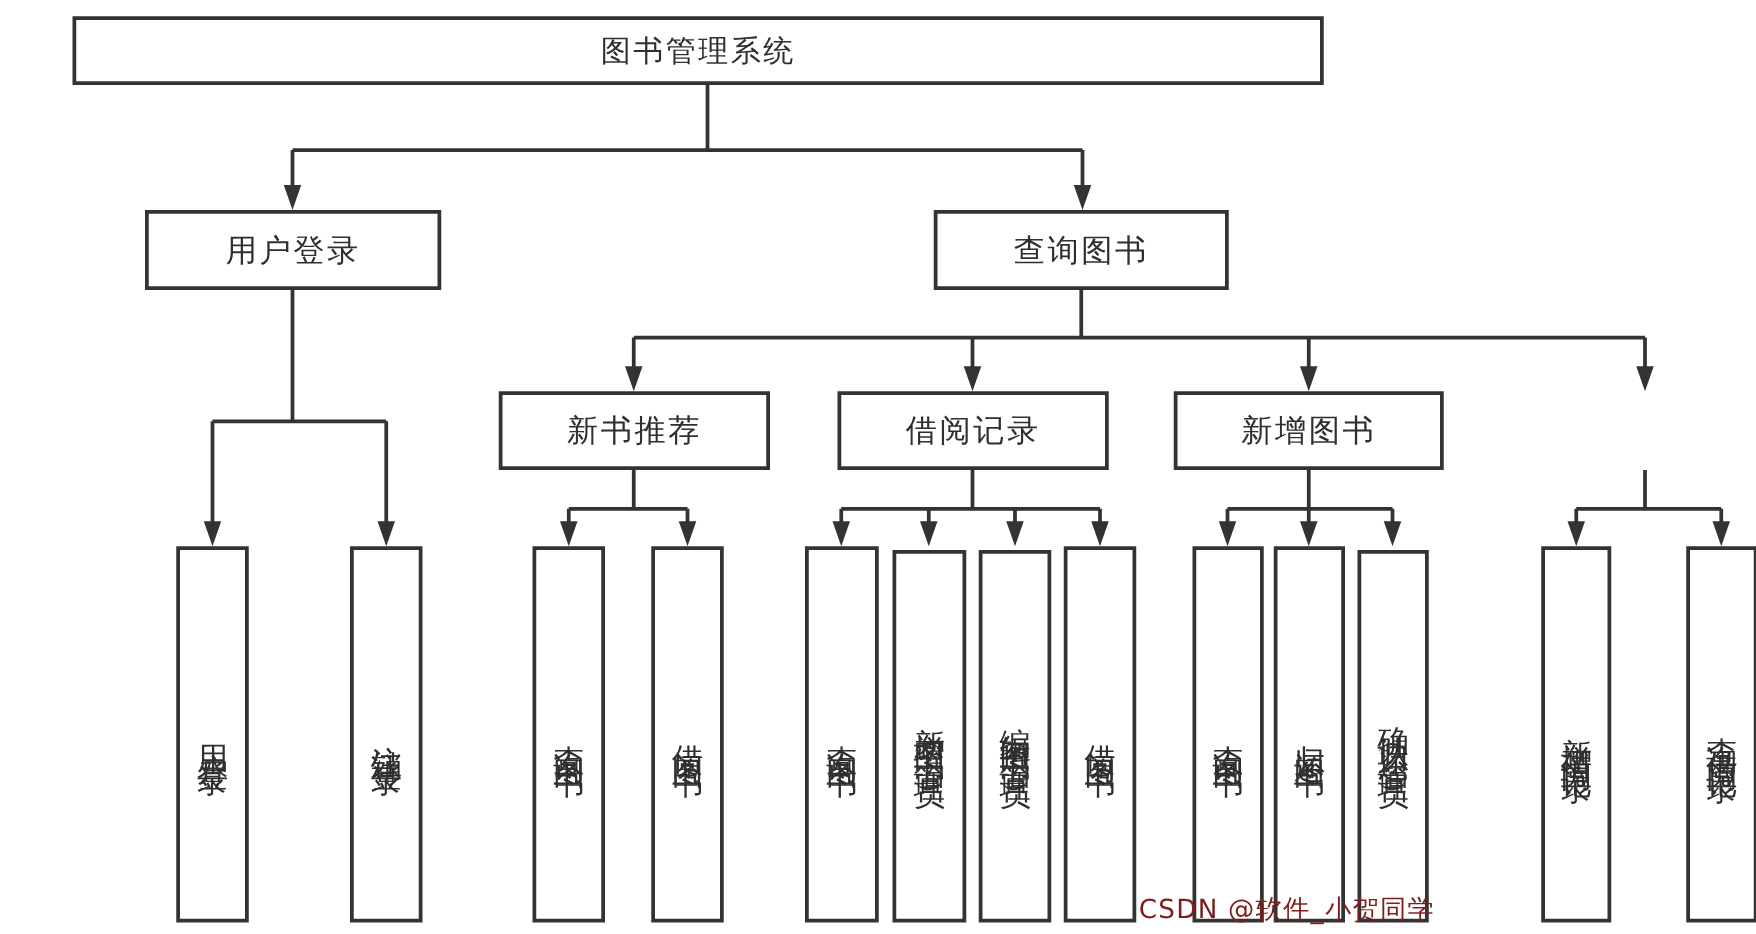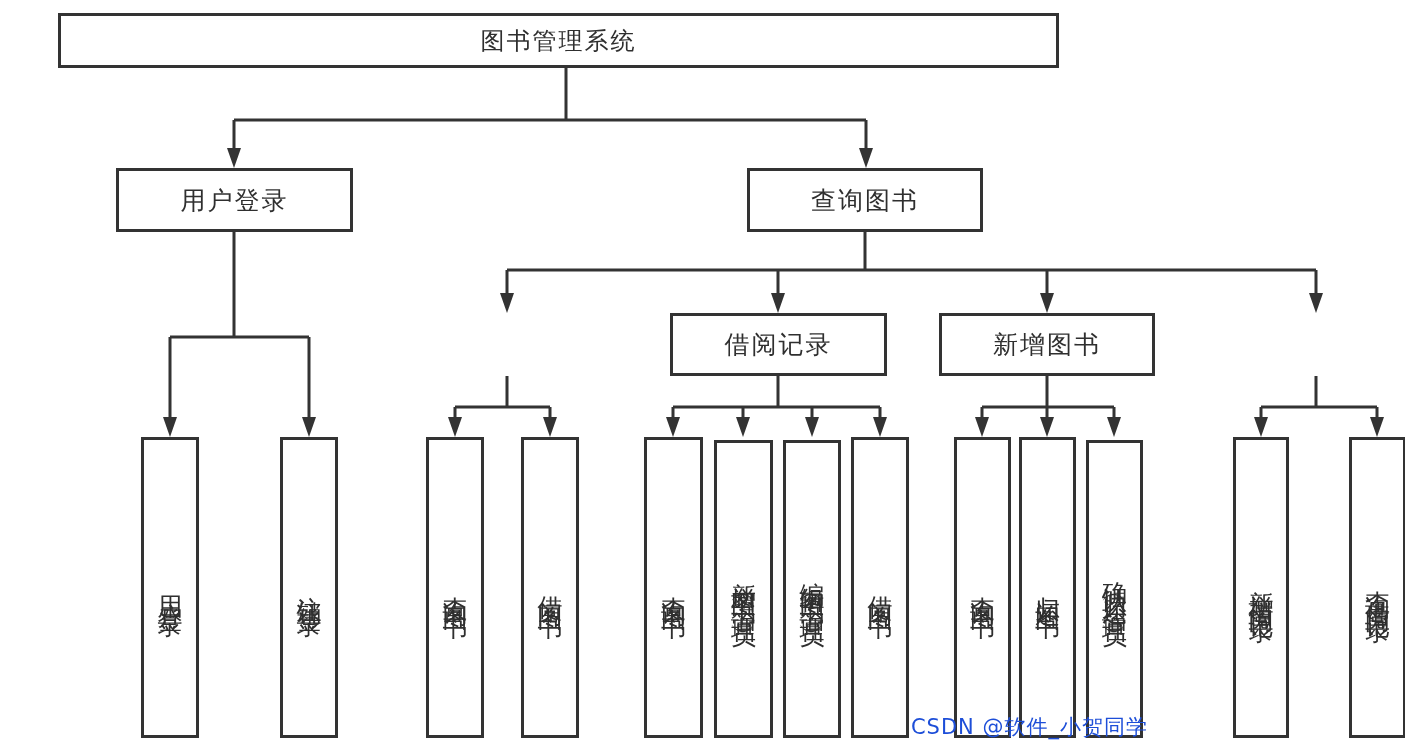--- a/index.html
+++ b/index.html
@@ -13,21 +13,21 @@
     border:3px solid #333333;display:flex;align-items:center;justify-content:center;
   }
   .htext{font-size:25px;letter-spacing:2px;white-space:nowrap;}
   .root .htext{font-size:24px;}
   .vtext{
     writing-mode:vertical-rl;font-size:25px;letter-spacing:6px;line-height:1;
     white-space:nowrap;
   }
   .watermark{
     position:absolute;right:10px;bottom:6px;font-size:21px;letter-spacing:1px;
-    color:#1d4ed8;white-space:nowrap;z-index:5;
+    color:#7f1d1d;white-space:nowrap;z-index:5;
   }
 </style>
 </head>
 <body>
 
 <div class="stage">
 
   <svg class="connectors" width="1405" height="747" viewBox="0 0 1405 747">
     <g stroke="#333333" stroke-width="3" fill="none">
 
@@ -72,20 +72,23 @@
     <span class="htext">图书管理系统</span>
   </div>
 
   <div class="box" style="left:80px;top:168px;width:237px;height:64px;">
     <span class="htext">用户登录</span>
   </div>
   <div class="box" style="left:711px;top:168px;width:236px;height:64px;">
     <span class="htext">查询图书</span>
   </div>
 
+  <div class="box" style="left:363px;top:313px;width:217px;height:63px;">
+    <span class="htext">新书推荐</span>
+  </div>
   <div class="box" style="left:634px;top:313px;width:217px;height:63px;">
     <span class="htext">借阅记录</span>
   </div>
   <div class="box" style="left:903px;top:313px;width:216px;height:63px;">
     <span class="htext">新增图书</span>
   </div>
 
   <div class="box" style="left:105px;top:437px;width:58px;height:301px;">
     <span class="vtext">用户登录</span>
   </div>

